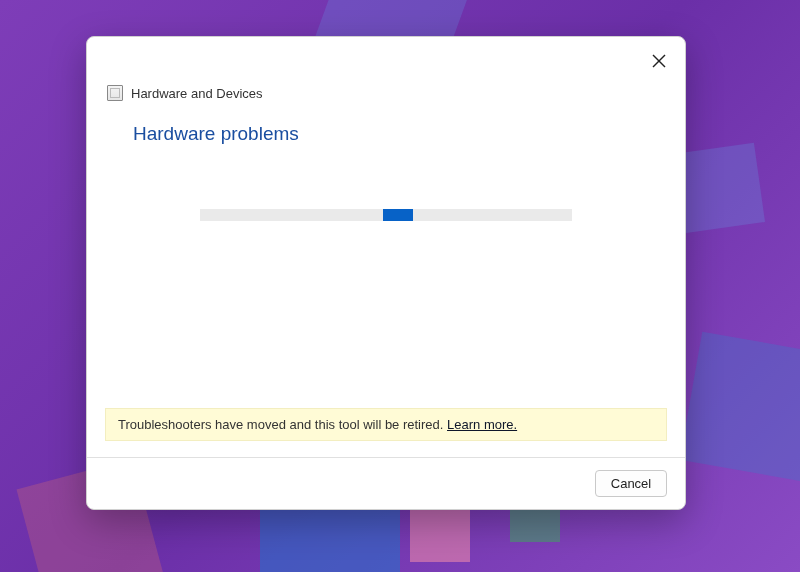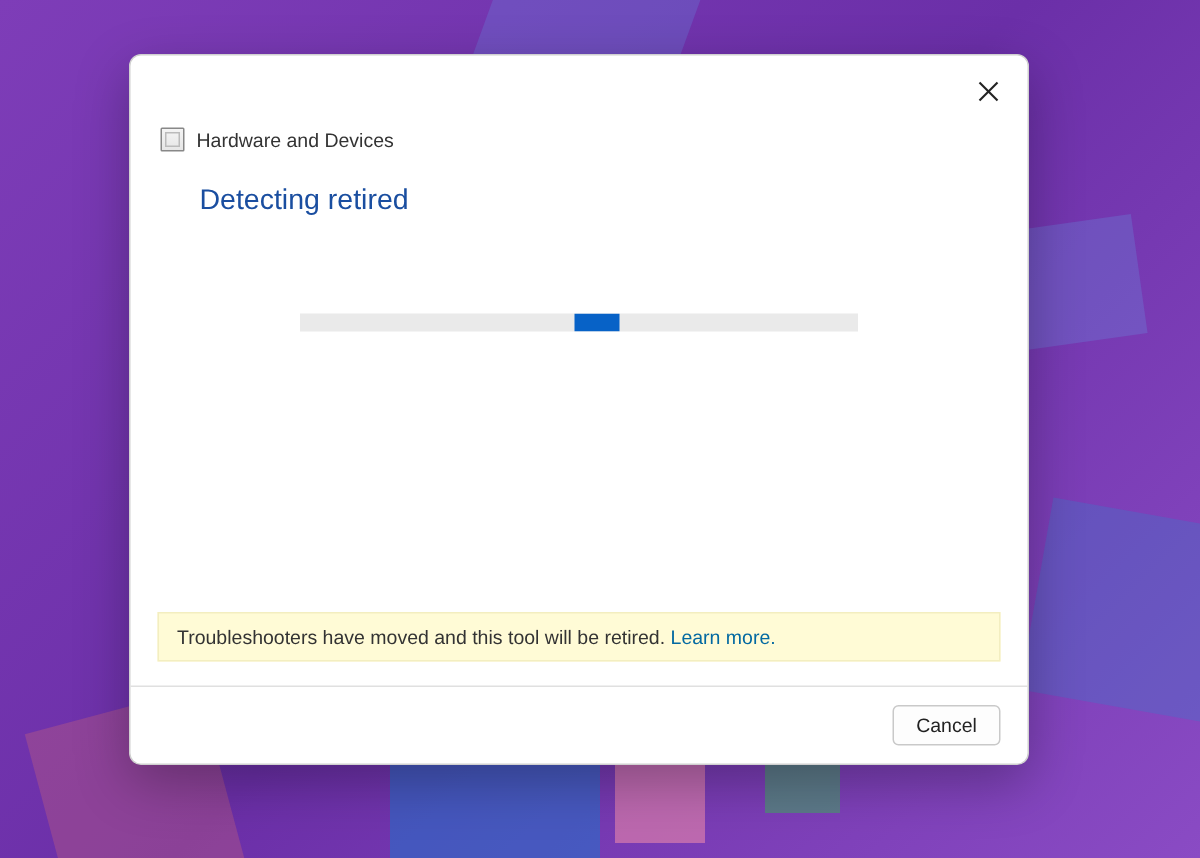--- a/index.html
+++ b/index.html
@@ -122,21 +122,22 @@
     .notice-bar {
       margin: 0 18px 16px 18px;
       background: #fffbd6;
       border: 1px solid #f3eec0;
       padding: 8px 12px;
       font-size: 13px;
       color: #333;
     }
     
     .notice-bar a {
-      color: #0369a1;
+      color: #0f172a;
+      text-decoration: underline;
       cursor: pointer;
     }
     
     .footer {
       border-top: 1px solid #e0e0e0;
       padding: 12px 18px;
       display: flex;
       justify-content: flex-end;
     }
     
@@ -170,21 +171,21 @@
       <line x1="1" y1="1" x2="13" y2="13" stroke="#222" stroke-width="1.4"></line>
       <line x1="13" y1="1" x2="1" y2="13" stroke="#222" stroke-width="1.4"></line>
     </svg>
   </div>
 
   <div class="header">
     <span class="header-icon"></span>
     <span class="header-title">Hardware and Devices</span>
   </div>
 
-  <h1 class="main-title">Detecting retired</h1>
+  <h1 class="main-title">Hardware problems</h1>
 
   <div class="progress-area">
     <div class="progress-bar">
       <div class="progress-chunk"></div>
     </div>
   </div>
 
   <div class="spacer"></div>
 
   <div class="notice-bar">

